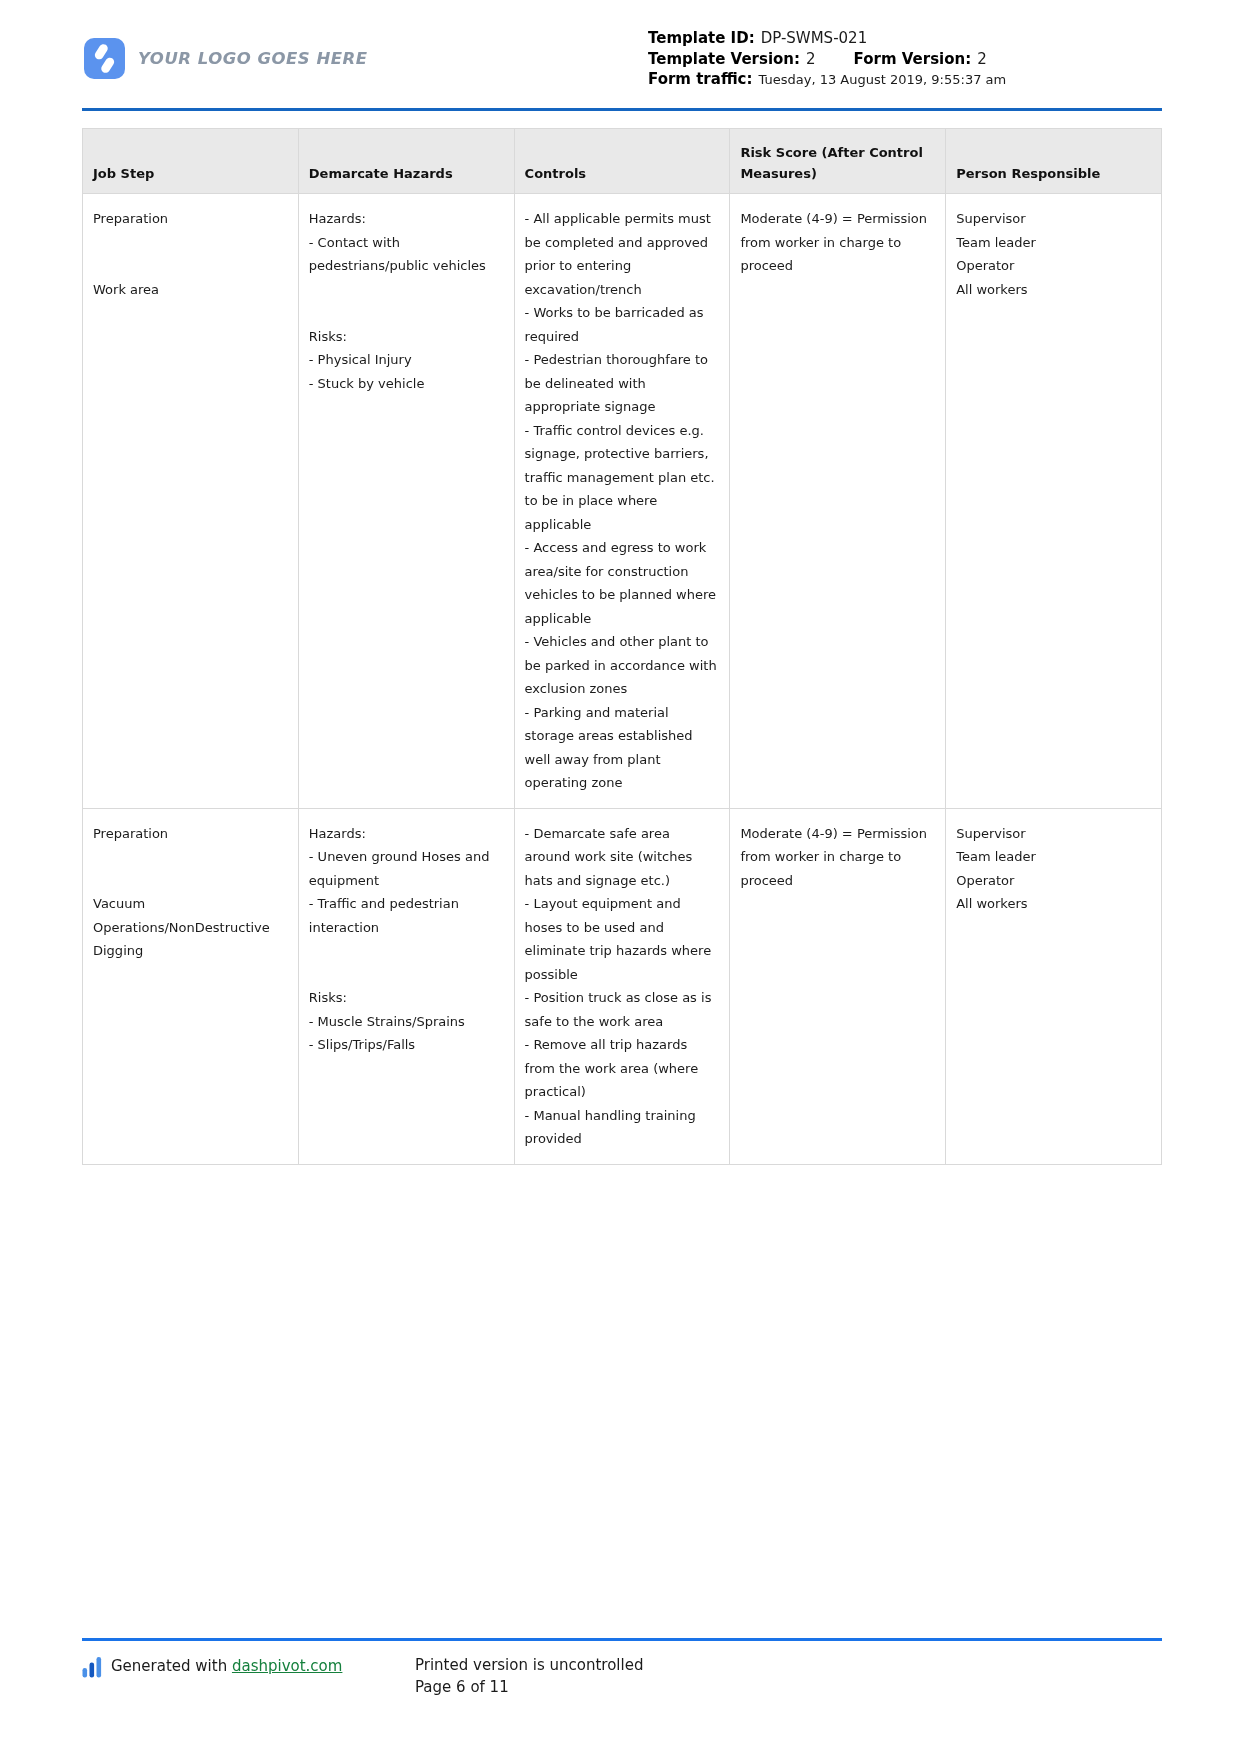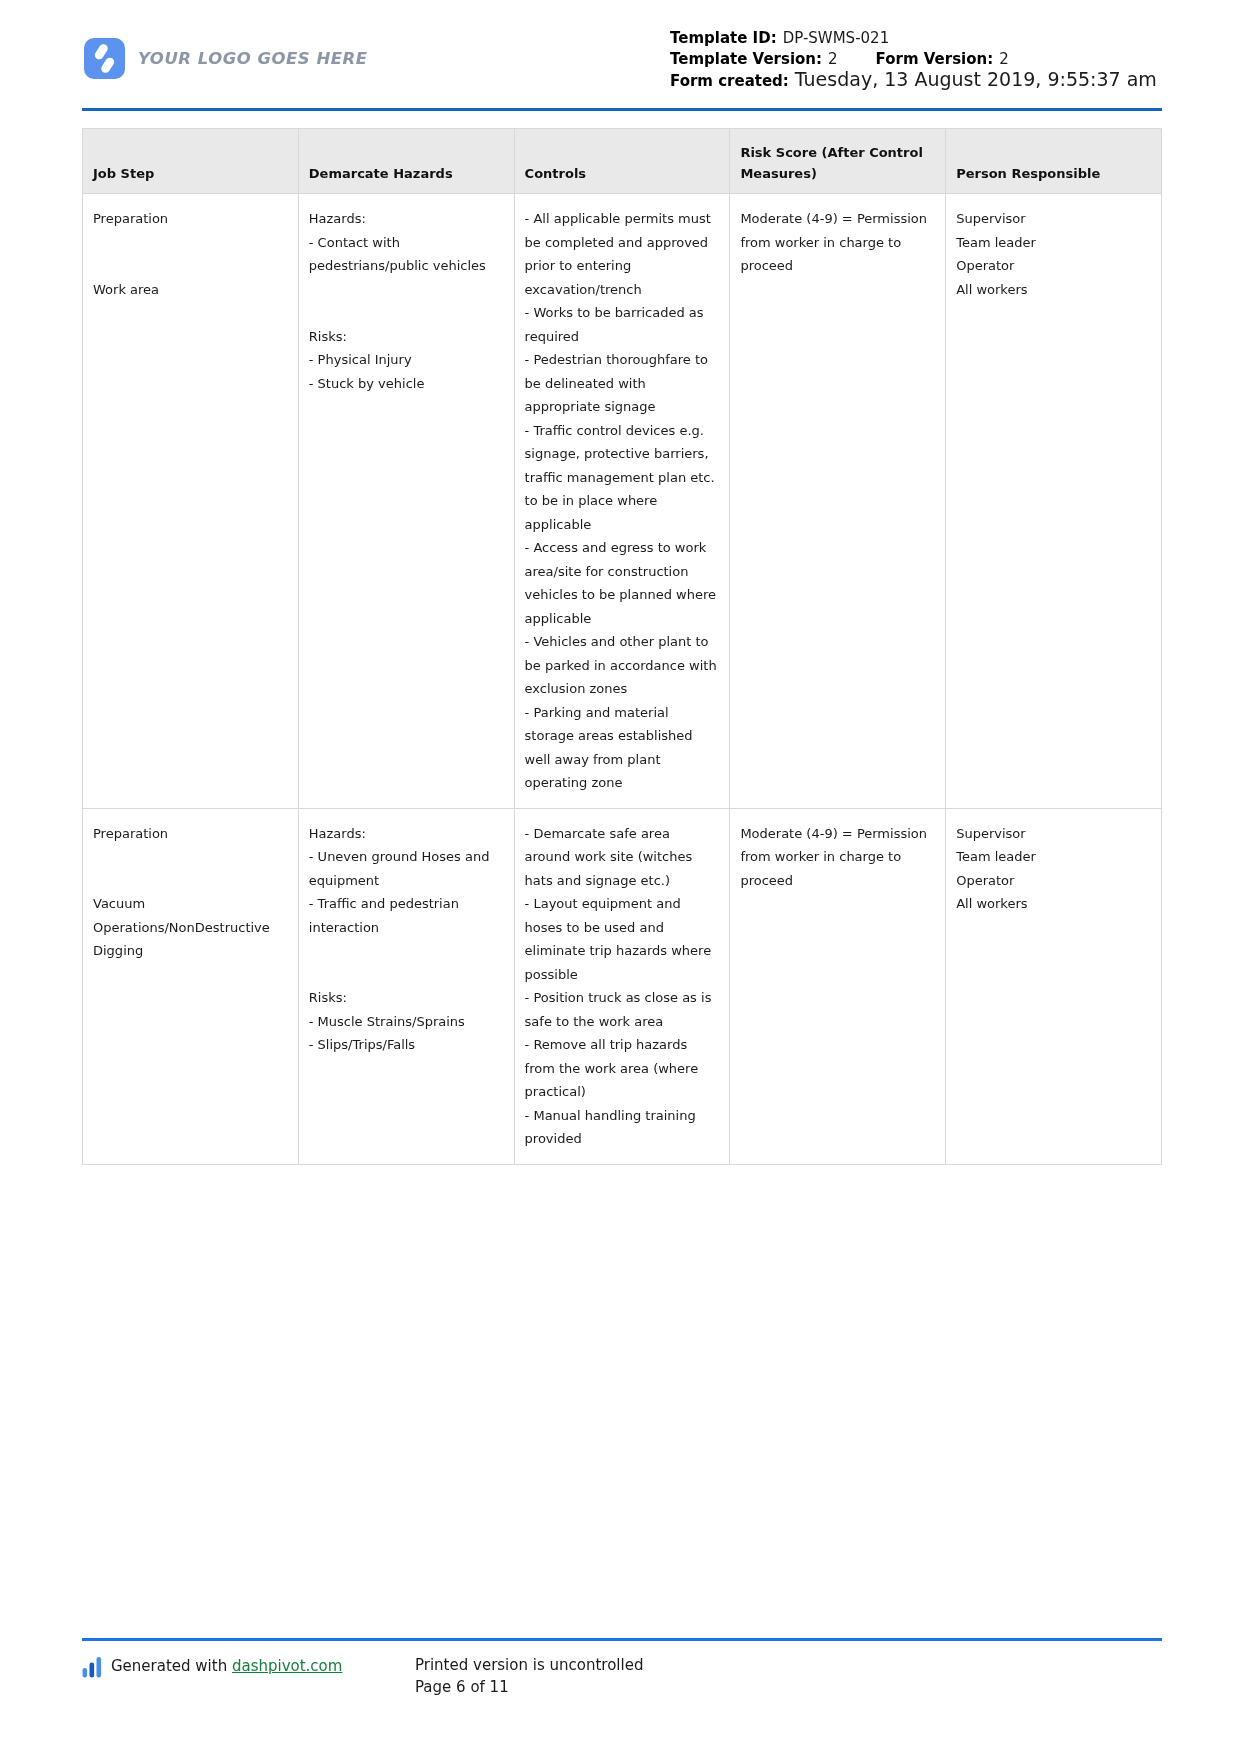--- a/index.html
+++ b/index.html
@@ -21,25 +21,25 @@
   }
   .logo-mark svg { display: block; }
   .logo-text {
     font-size: 16.5px;
     font-weight: bold;
     font-style: italic;
     color: #8b97a6;
     letter-spacing: 0.5px;
   }
   .info-left  { position: absolute; top: 28px; left: 330px; }
-  .info-right { position: absolute; top: 28px; left: 670px; }
+  .info-right { position: absolute; top: 28px; left: 648px; }
   .info-line { font-size: 15px; line-height: 20.5px; white-space: nowrap; }
   .info-line .b { font-weight: bold; color: #000; margin-right: 6px; }
   .info-line .pair2 { margin-left: 38px; }
-  .info-line .small-val { font-size: 19px; text-align: center; }
+  .info-line .small-val { font-size: 13px; text-align: center; }
   .glyph-box {
     display: inline-block;
     width: 10px; height: 15px;
     border: 1.5px solid #2a2a2a;
     vertical-align: -2px;
     margin-right: 5px;
   }
   .top-rule {
     position: absolute;
     top: 108px; left: 82px; right: 77px;
@@ -115,21 +115,21 @@
 
 
   <div class="info-right">
     <div class="info-line">
       <span class="b">Template ID:</span><span>DP-SWMS-021</span>
     </div>
     <div class="info-line">
       <span class="b">Template Version:</span><span>2</span><span class="b pair2">Form Version:</span><span>2</span>
     </div>
     <div class="info-line">
-      <span class="b">Form created:</span><span class="small-val">Tuesday, 13 August 2019, 9:55:37 am</span>
+      <span class="b">Form traffic:</span><span class="small-val">Tuesday, 13 August 2019, 9:55:37 am</span>
     </div>
   </div>
 
   <div class="top-rule"></div>
 
   <table class="swms">
     <colgroup>
       <col style="width:20%">
         <col style="width:20%">
         <col style="width:20%">

